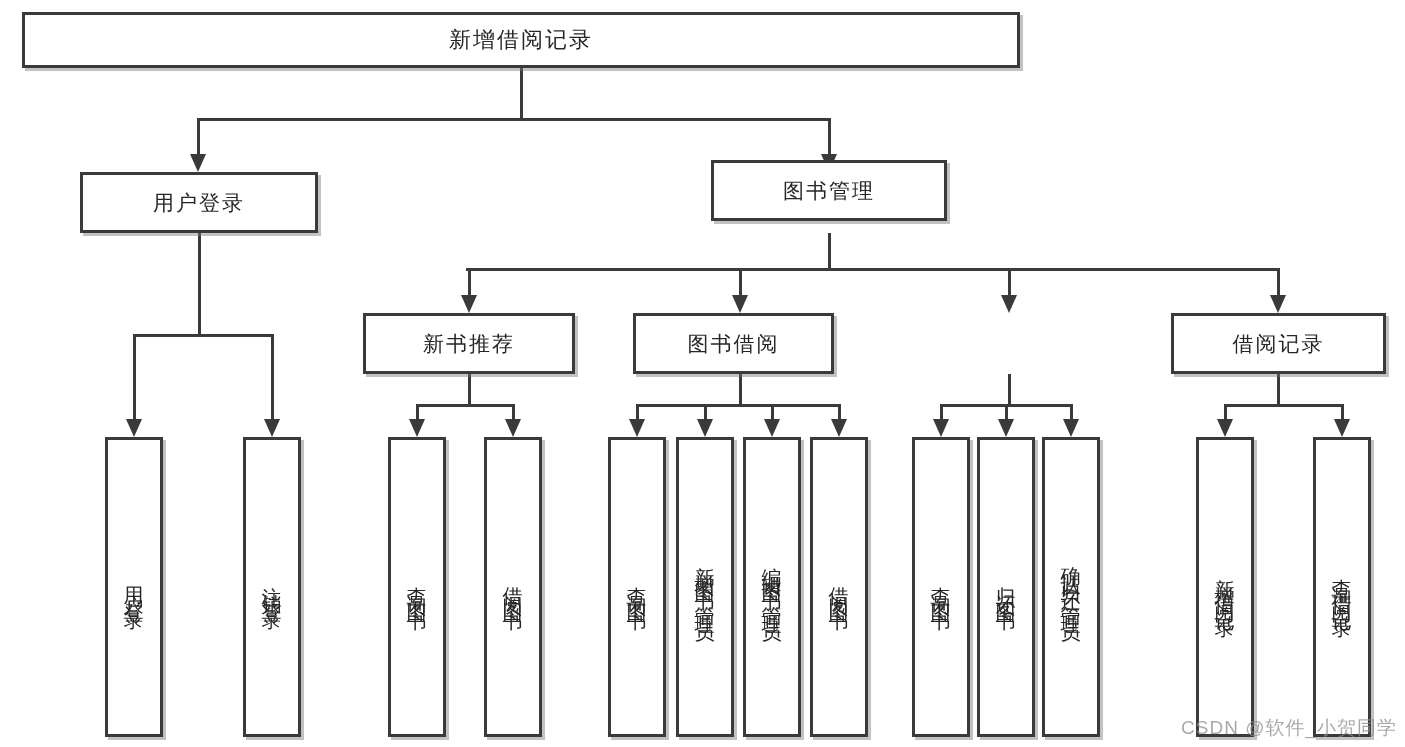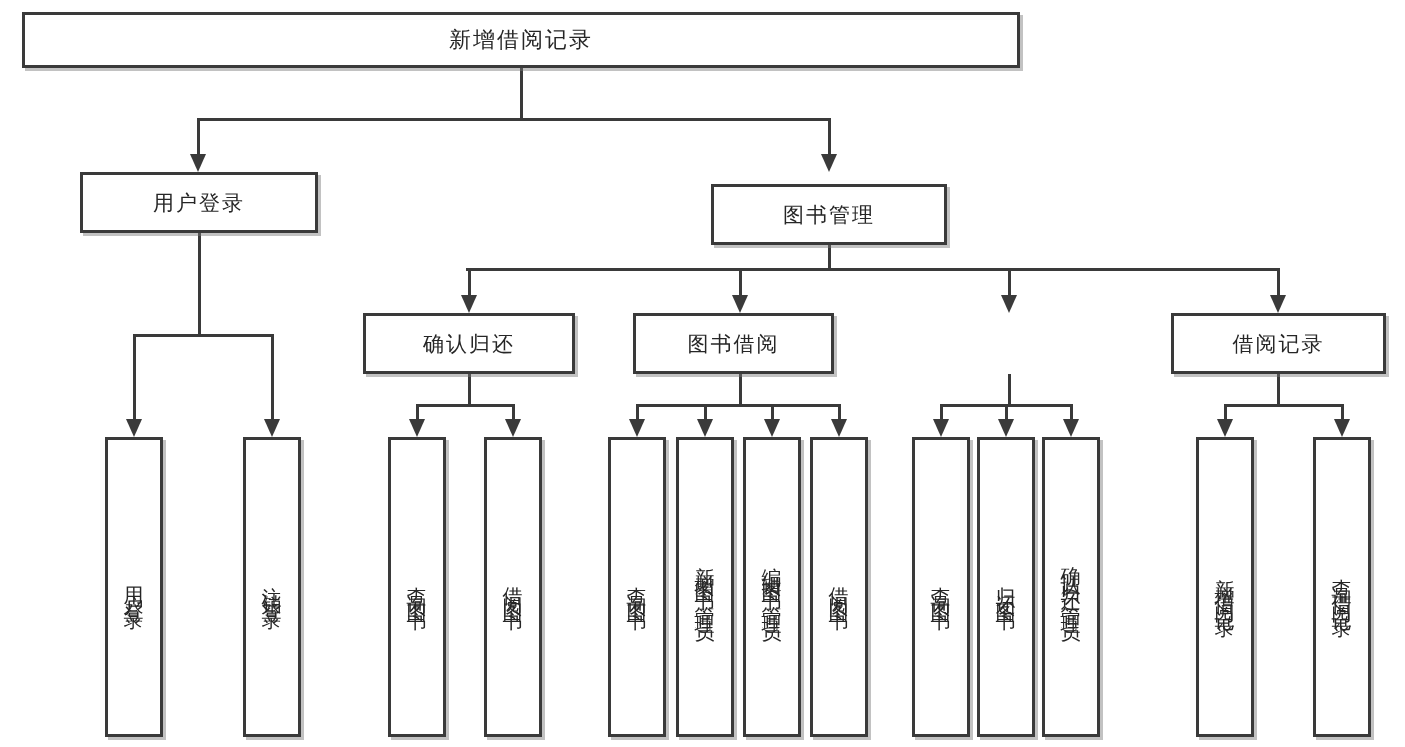--- a/index.html
+++ b/index.html
@@ -95,23 +95,23 @@
   <div class="vl" style="left:1277px;top:374px;height:33px"></div>
   <div class="hl" style="left:1224px;top:404px;width:120px"></div>
   <div class="vl" style="left:1224px;top:404px;height:16px"></div>
   <div class="ar" style="left:1217px;top:419px"></div>
   <div class="vl" style="left:1341px;top:404px;height:16px"></div>
   <div class="ar" style="left:1334px;top:419px"></div>
 
   <div class="hbox root" style="left:22px;top:12px;width:998px;height:56px">新增借阅记录</div>
 
   <div class="hbox" style="left:80px;top:172px;width:238px;height:61px">用户登录</div>
-  <div class="hbox" style="left:711px;top:184px;width:236px;height:61px">图书管理</div>
+  <div class="hbox" style="left:711px;top:160px;width:236px;height:61px">图书管理</div>
 
-  <div class="hbox" style="left:363px;top:313px;width:212px;height:61px">确认归还</div>
+  <div class="hbox" style="left:363px;top:313px;width:212px;height:61px">新书推荐</div>
   <div class="hbox" style="left:633px;top:313px;width:201px;height:61px">图书借阅</div>
   <div class="hbox" style="left:1171px;top:313px;width:215px;height:61px">借阅记录</div>
 
   <div class="vbox" style="left:105px">用户登录</div>
   <div class="vbox" style="left:243px">注销登录</div>
 
   <div class="vbox" style="left:388px">查询图书</div>
   <div class="vbox" style="left:484px">借阅图书</div>
 
   <div class="vbox" style="left:608px">查询图书</div>
@@ -119,14 +119,15 @@
   <div class="vbox" style="left:743px">编辑图书（管理员）</div>
   <div class="vbox" style="left:810px">借阅图书</div>
 
   <div class="vbox" style="left:912px">查询图书</div>
   <div class="vbox" style="left:977px">归还图书</div>
   <div class="vbox" style="left:1042px">确认归还（管理员）</div>
 
   <div class="vbox" style="left:1196px">新增借阅记录</div>
   <div class="vbox" style="left:1313px">查询借阅记录</div>
 
+  <div class="watermark">CSDN @软件_小贺同学</div>
 
 </div>
 
 </body></html>

